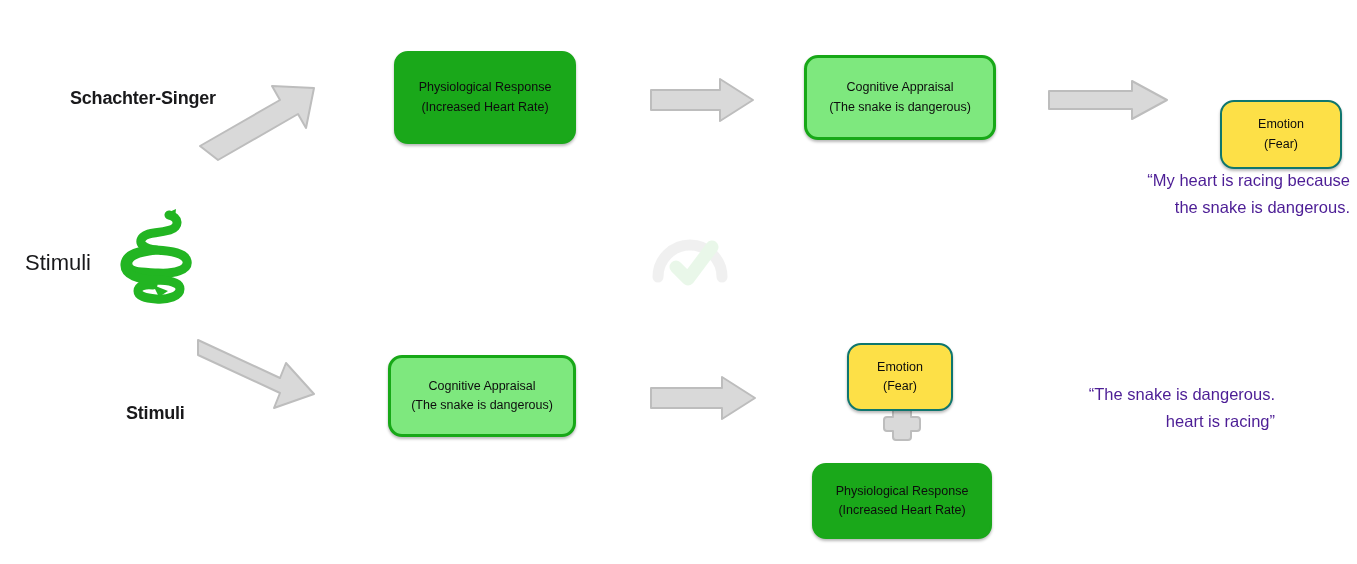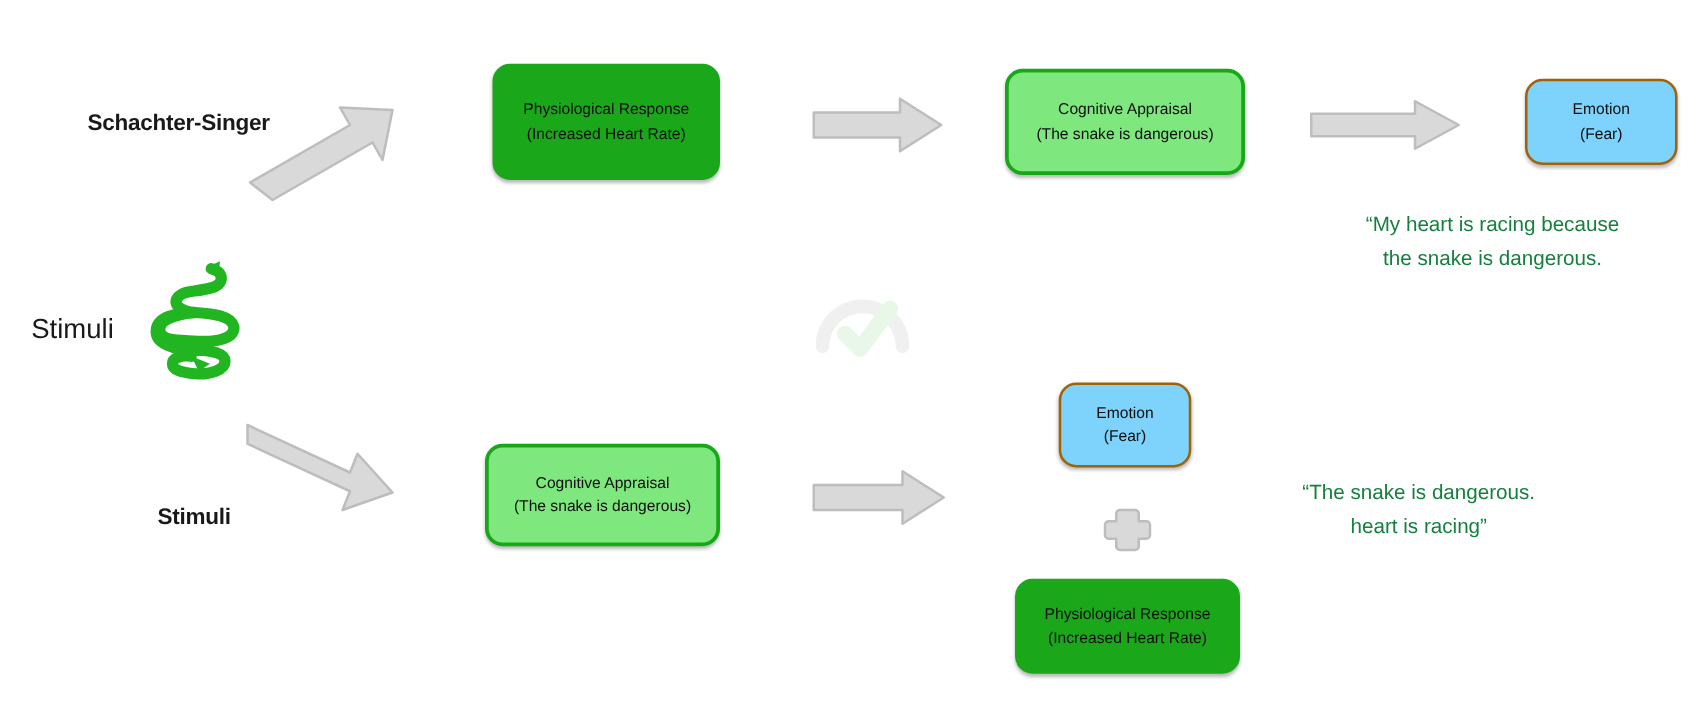--- a/index.html
+++ b/index.html
@@ -65,22 +65,23 @@
     padding: 4px 8px;
     box-shadow: 0 2px 3px rgba(0,0,0,0.28);
   }
   .node .ln { display: block; white-space: nowrap; }
 
   .node.dark {
     background: #1aa81a;
     border: 2px solid #1aa81a;
   }
   .node.bright {
-    background: #7dd3fc;
-    border: 2px solid #a16207;
+    background: #fde047;
+    border: 2px solid #0f766e;
+    margin-top: 37px;
   }
   .node.light {
     background: #7ee87e;
     border: 3px solid #17a817;
   }
 
   #node-physio-top  { left: 394px; top: 51px;  width: 182px; height: 93px; }
   #node-cog-top     { left: 804px; top: 55px;  width: 192px; height: 85px; }
   #node-emotion-top { left: 1220px; top: 63px; width: 122px; height: 69px; }
   #node-cog-bot     { left: 388px; top: 355px; width: 188px; height: 82px; }
@@ -112,24 +113,24 @@
     left: 650px;
     top: 233px;
     width: 80px;
     height: 58px;
     opacity: 0.30;
   }
 
   
   .quote {
     position: absolute;
-    color: #15803d;
+    color: #4c1d95;
     font-size: 16.5px;
     line-height: 1.62;
-    text-align: center;
+    text-align: right;
     white-space: nowrap;
   }
   #quote-top { left: 1038px; top: 167px; width: 312px; }
   #quote-bot { left: 995px; top: 381px; width: 280px; }
 </style>
 </head>
 <body>
 
 <div class="canvas">
 

